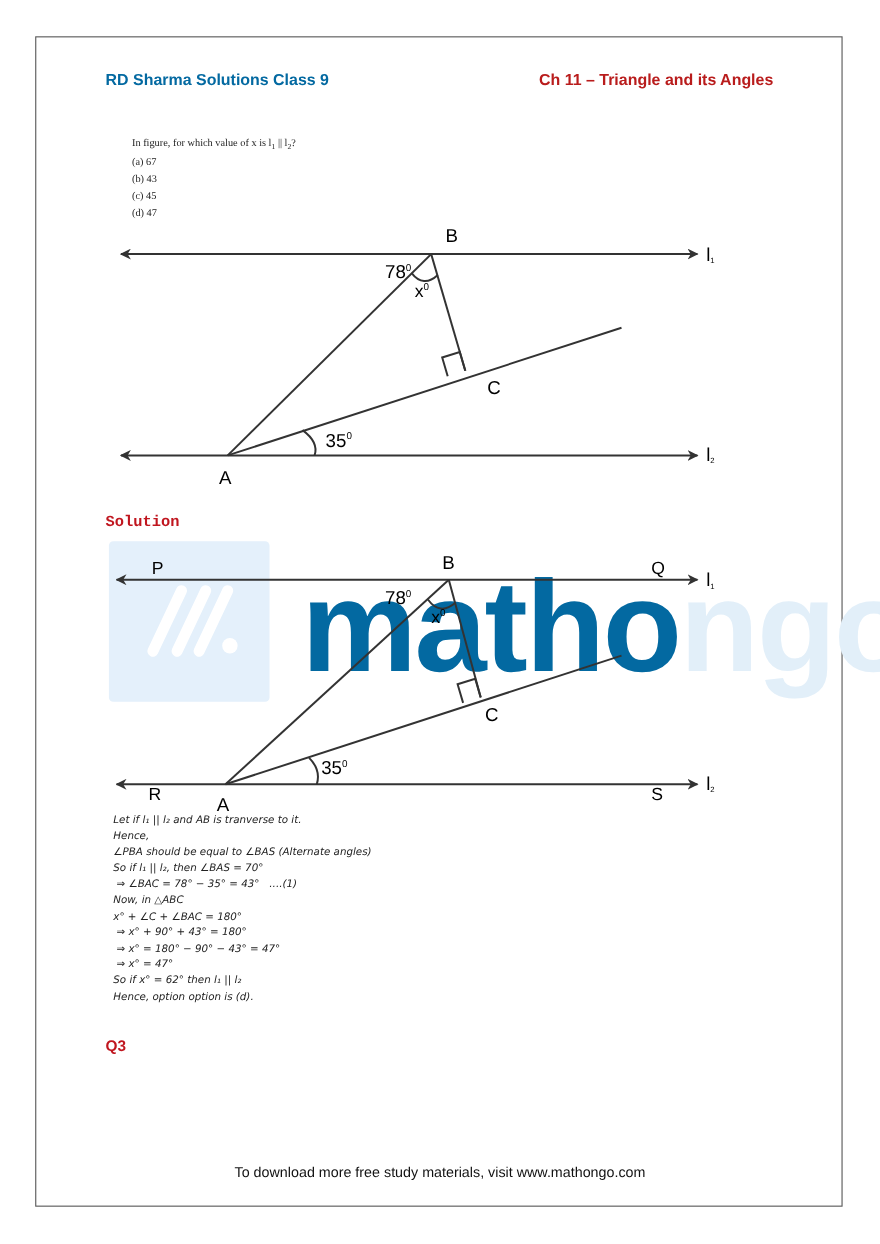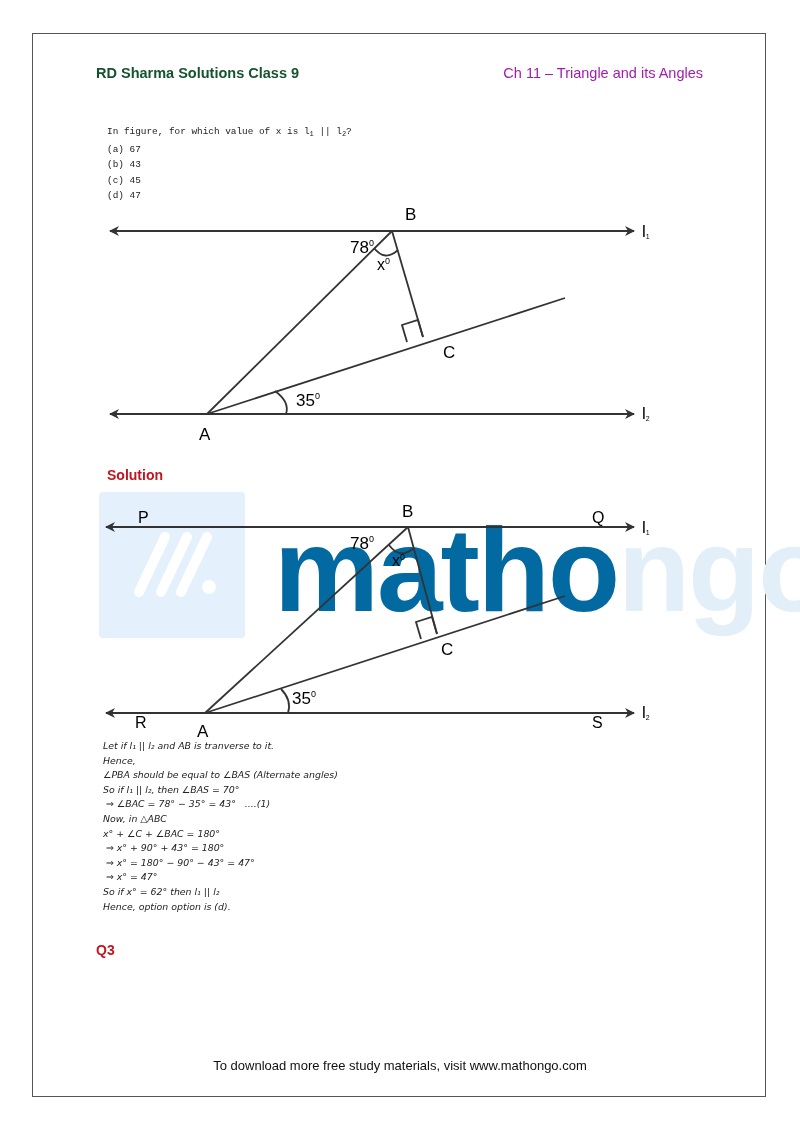--- a/index.html
+++ b/index.html
@@ -1,20 +1,20 @@
 <!DOCTYPE html>
 <html><head>
   <meta charset="utf-8">
   <style>
     html, body { margin: 0; padding: 0; background: #ffffff; }
     body { width: 800px; height: 1131px; position: relative; overflow: hidden; font-family: "Liberation Sans", sans-serif; color: #000; }
     .page-border { position: absolute; left: 32px; top: 33px; width: 734px; height: 1064px; border: 1.5px solid #555; box-sizing: border-box; }
-    .header-left { position: absolute; left: 96px; top: 65px; font-size: 14.5px; font-weight: bold; color: #14532d; }
-    .header-right { position: absolute; right: 97px; top: 65px; font-size: 14.5px; font-weight: normal; color: #a21caf; }
-    .question { position: absolute; left: 107px; top: 124px; font-family: Liberation Mono, monospace; font-size: 9.4px; line-height: 15.2px; color: #222; }
+    .header-left { position: absolute; left: 96px; top: 65px; font-size: 14.5px; font-weight: bold; color: #0369a1; }
+    .header-right { position: absolute; right: 97px; top: 65px; font-size: 14.5px; font-weight: bold; color: #b91c1c; }
+    .question { position: absolute; left: 120px; top: 124px; font-family: Liberation Serif, serif; font-size: 9.4px; line-height: 15.2px; color: #222; }
     .question div { white-space: nowrap; }
     sub { font-size: 7px; vertical-align: -2px; }
     .section-heading { position: absolute; font-size: 14px; font-weight: bold; color: #c0161f; }
     .solution-text { position: absolute; left: 103px; top: 739px; font-family: "DejaVu Sans", sans-serif; font-size: 9.4px; line-height: 14.6px; color: #222; }
     .solution-text div { white-space: pre; font-style: italic; }
     .footer { position: absolute; left: 0; width: 800px; top: 1058px; text-align: center; font-size: 13px; font-weight: normal; color: #111; }
     svg.diagram { position: absolute; left: 0; top: 0; }
     .watermark-box { position: absolute; left: 99px; top: 492px; width: 146px; height: 146px; background: #e4f0fb; border-radius: 4px; }
     .watermark-text { position: absolute; left: 274px; top: 510px; font-size: 118px; font-weight: bold; letter-spacing: -2px; line-height: 120px; }
     .wm-gray { color: #0369a1; }
@@ -73,21 +73,21 @@
 </svg>
 <div style="position:absolute; left:405px; top:205px; font-size:17px;">B</div>
 <div style="position:absolute; left:199px; top:425px; font-size:17px;">A</div>
 <div style="position:absolute; left:443px; top:343px; font-size:17px;">C</div>
 <div style="position:absolute; left:642px; top:222px; font-size:17px;"><span>l</span><sub>1</sub></div>
 <div style="position:absolute; left:642px; top:404px; font-size:17px;"><span>l</span><sub>2</sub></div>
 <div style="position:absolute; left:350px; top:238px; font-size:17px;"><span>78</span><sup style="font-size:9px;">0</sup></div>
 <div style="position:absolute; left:377px; top:256px; font-size:16px;"><span>x</span><sup style="font-size:9px;">0</sup></div>
 <div style="position:absolute; left:296px; top:391px; font-size:17px;"><span>35</span><sup style="font-size:9px;">0</sup></div>
 
-<div class="section-heading" style="left:107px; top:467px;">Solution</div>
+<div class="section-heading" style="left:96px; top:467px;font-family:Liberation Mono, monospace;">Solution</div>
 
 <svg class="diagram" width="800" height="1131">
   <g stroke="#333" stroke-width="1.8" fill="none">
     <line x1="106" y1="527" x2="634" y2="527" marker-start="url(#arr)" marker-end="url(#arr)"></line>
     <line x1="106" y1="713" x2="634" y2="713" marker-start="url(#arr)" marker-end="url(#arr)"></line>
     <line x1="205" y1="713" x2="408" y2="527"></line>
     <line x1="408" y1="527" x2="437" y2="634"></line>
     <line x1="205" y1="713" x2="565" y2="596"></line>
     <polyline points="421,639 416,622 432,617 437,634"></polyline>
     <path d="M389,545 Q400,560 414,548"></path>

